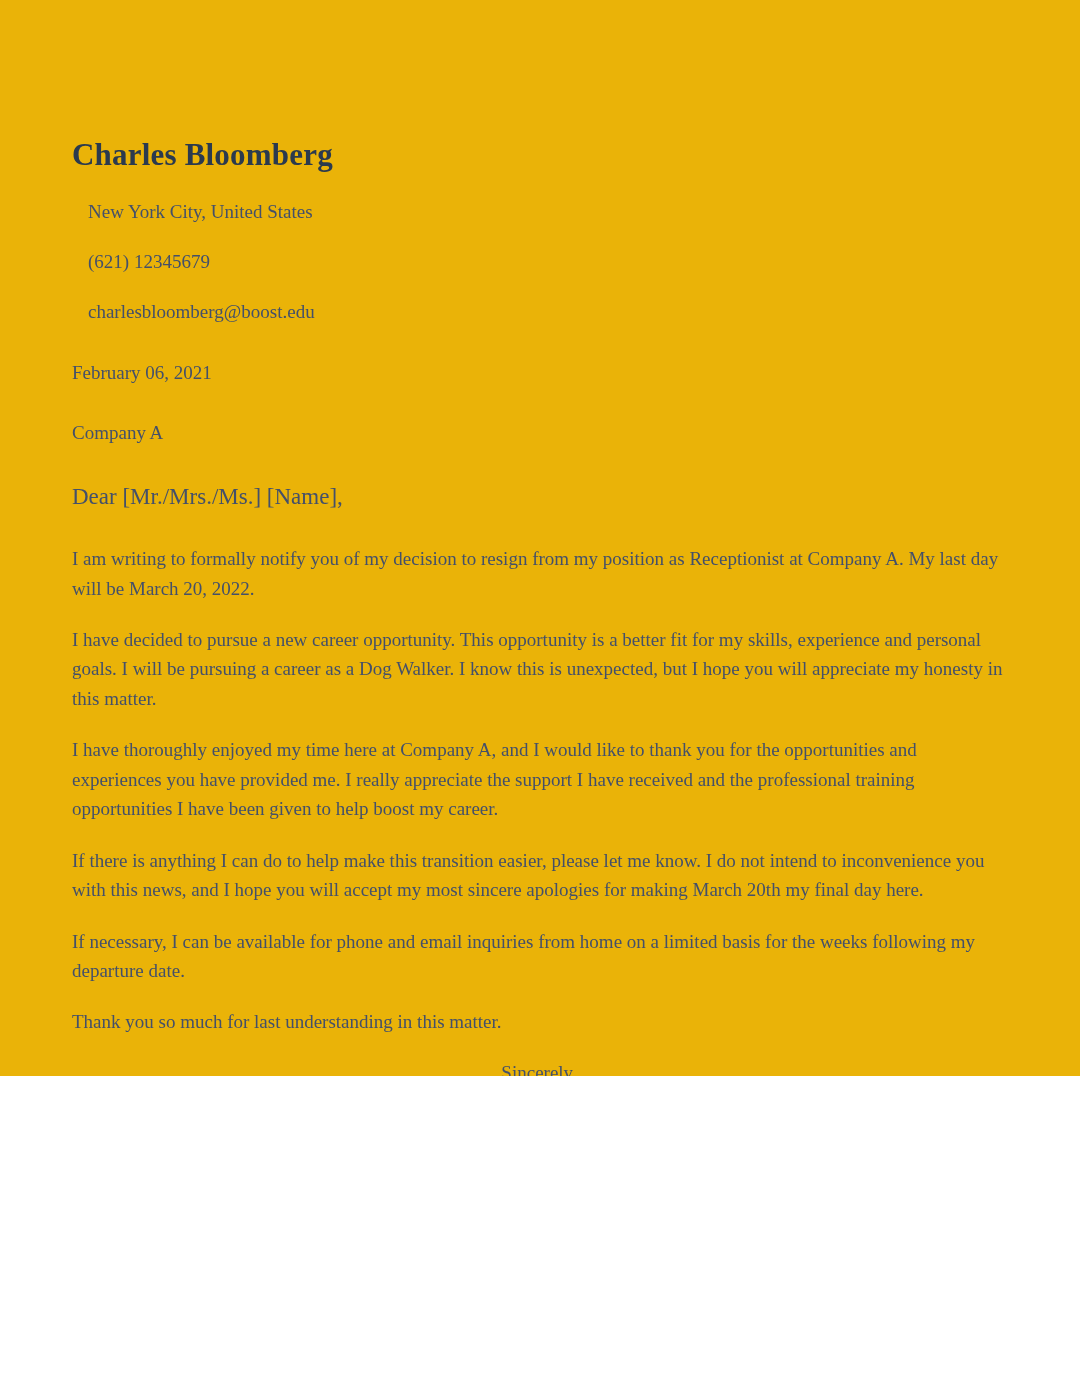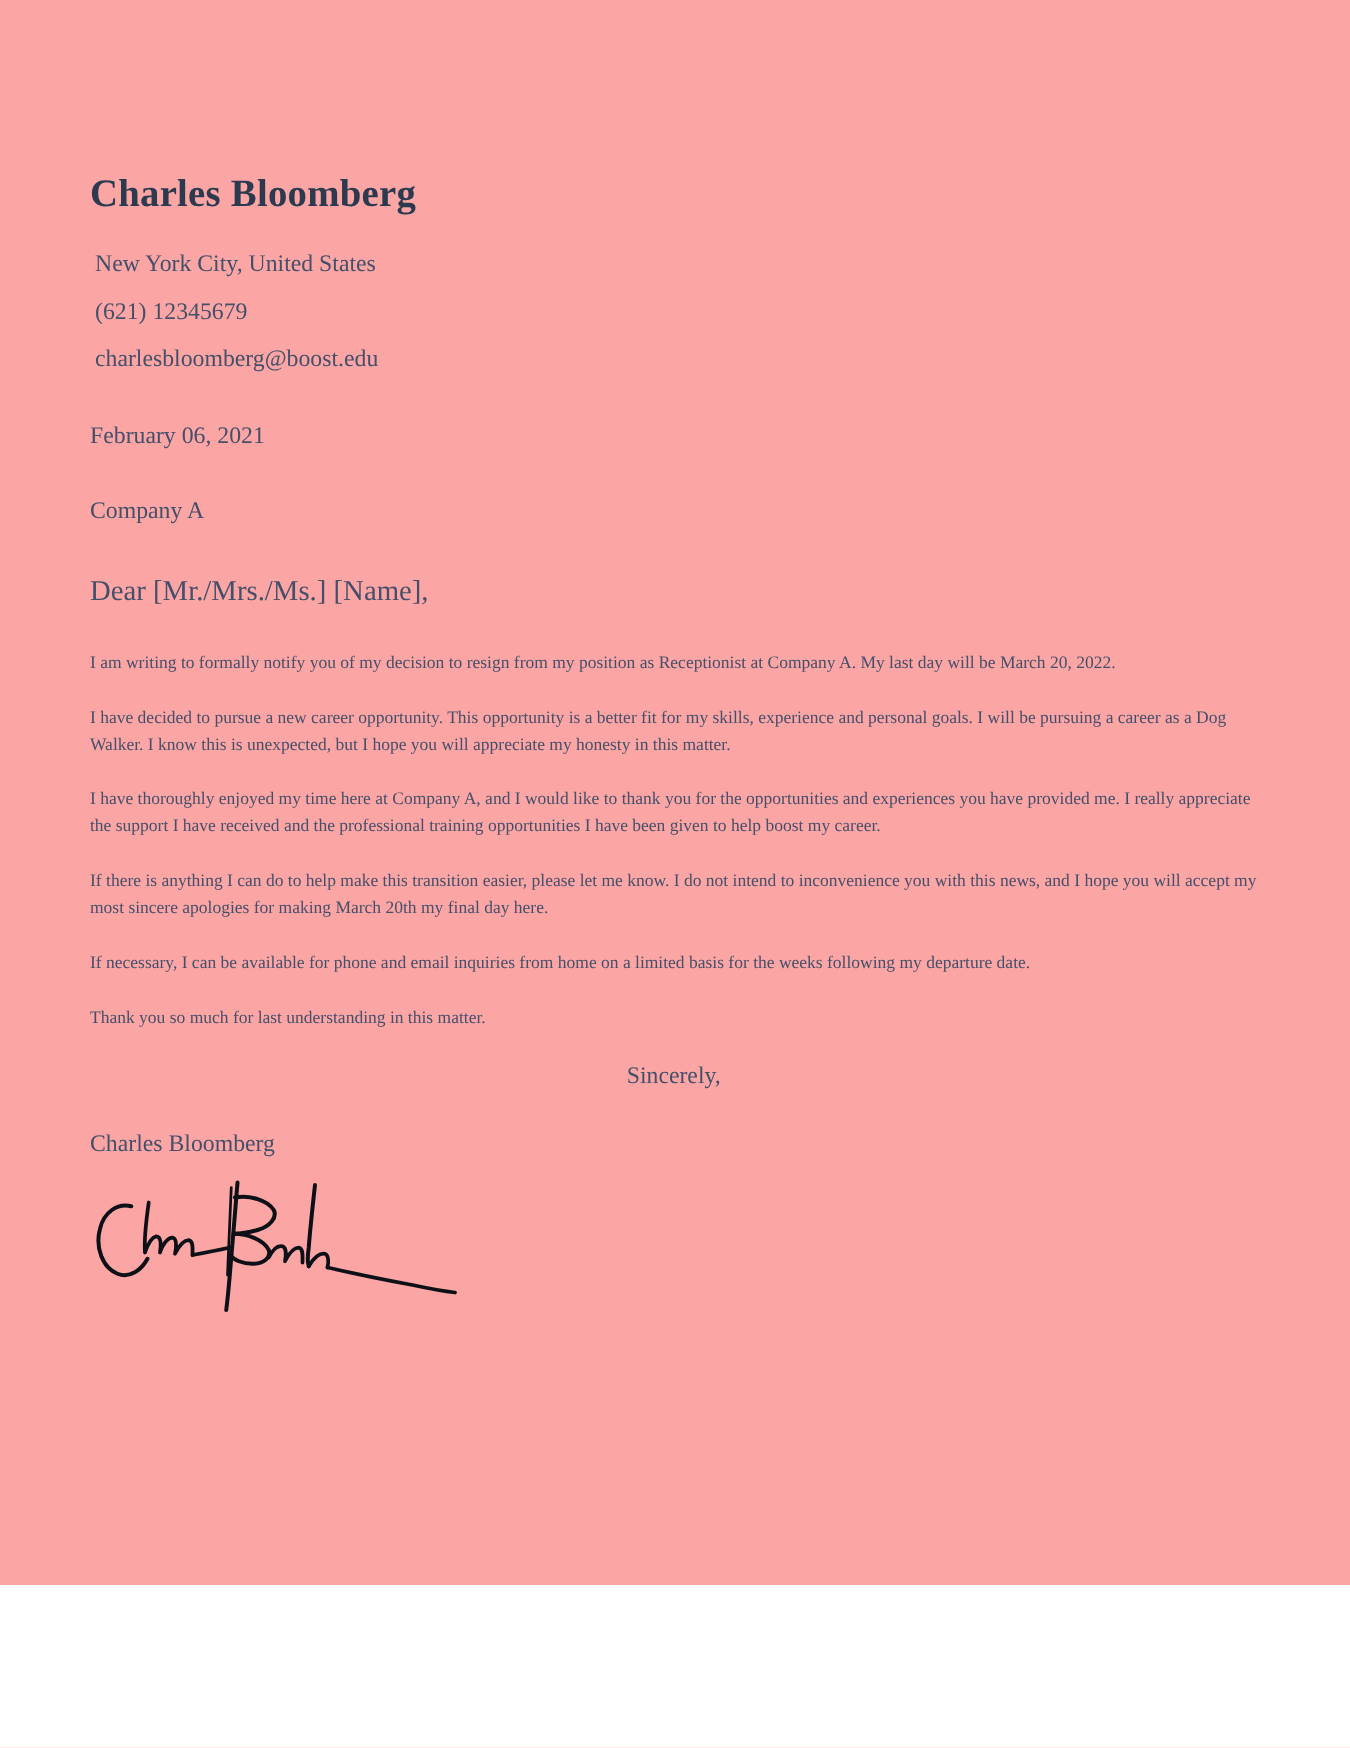--- a/index.html
+++ b/index.html
@@ -9,22 +9,22 @@
   }
   body {
     width: 1080px;
     height: 1398px;
     font-family: "Liberation Serif", "DejaVu Serif", serif;
     -webkit-font-smoothing: antialiased;
   }
   .page {
     position: relative;
     width: 1080px;
-    height: 1268px;
-    background: #fca5a5;
+    height: 1076px;
+    background: #eab308;
     box-sizing: border-box;
     padding: 0;
     overflow: hidden;
   }
   .content {
     position: absolute;
     left: 72px;
     top: 136px;
     width: 934px;
   }
@@ -33,39 +33,39 @@
     font-weight: 700;
     color: #2b3a4e;
     letter-spacing: 0.2px;
     line-height: 1.2;
     margin: 0 0 22px 0;
   }
   .contact-line {
     font-size: 19px;
     color: #44506a;
     line-height: 1.78;
-    margin: 4px;
+    margin: 16px;
   }
   .contact-block {
     margin-bottom: 30px;
   }
   .meta-line {
     font-size: 19px;
     color: #44506a;
     line-height: 1.5;
     margin: 0 0 32px 0;
   }
   .salutation {
     font-size: 23px;
     color: #44506a;
     line-height: 1.5;
     margin: 0 0 30px 0;
   }
   .body-par {
-    font-size: 14px;
+    font-size: 19px;
     color: #44506a;
     line-height: 1.55;
     margin: 0 0 22px 0;
     text-align: left;
   }
   .closing {
     font-size: 19px;
     color: #44506a;
     line-height: 1.5;
     margin: 0 0 26px 0;

